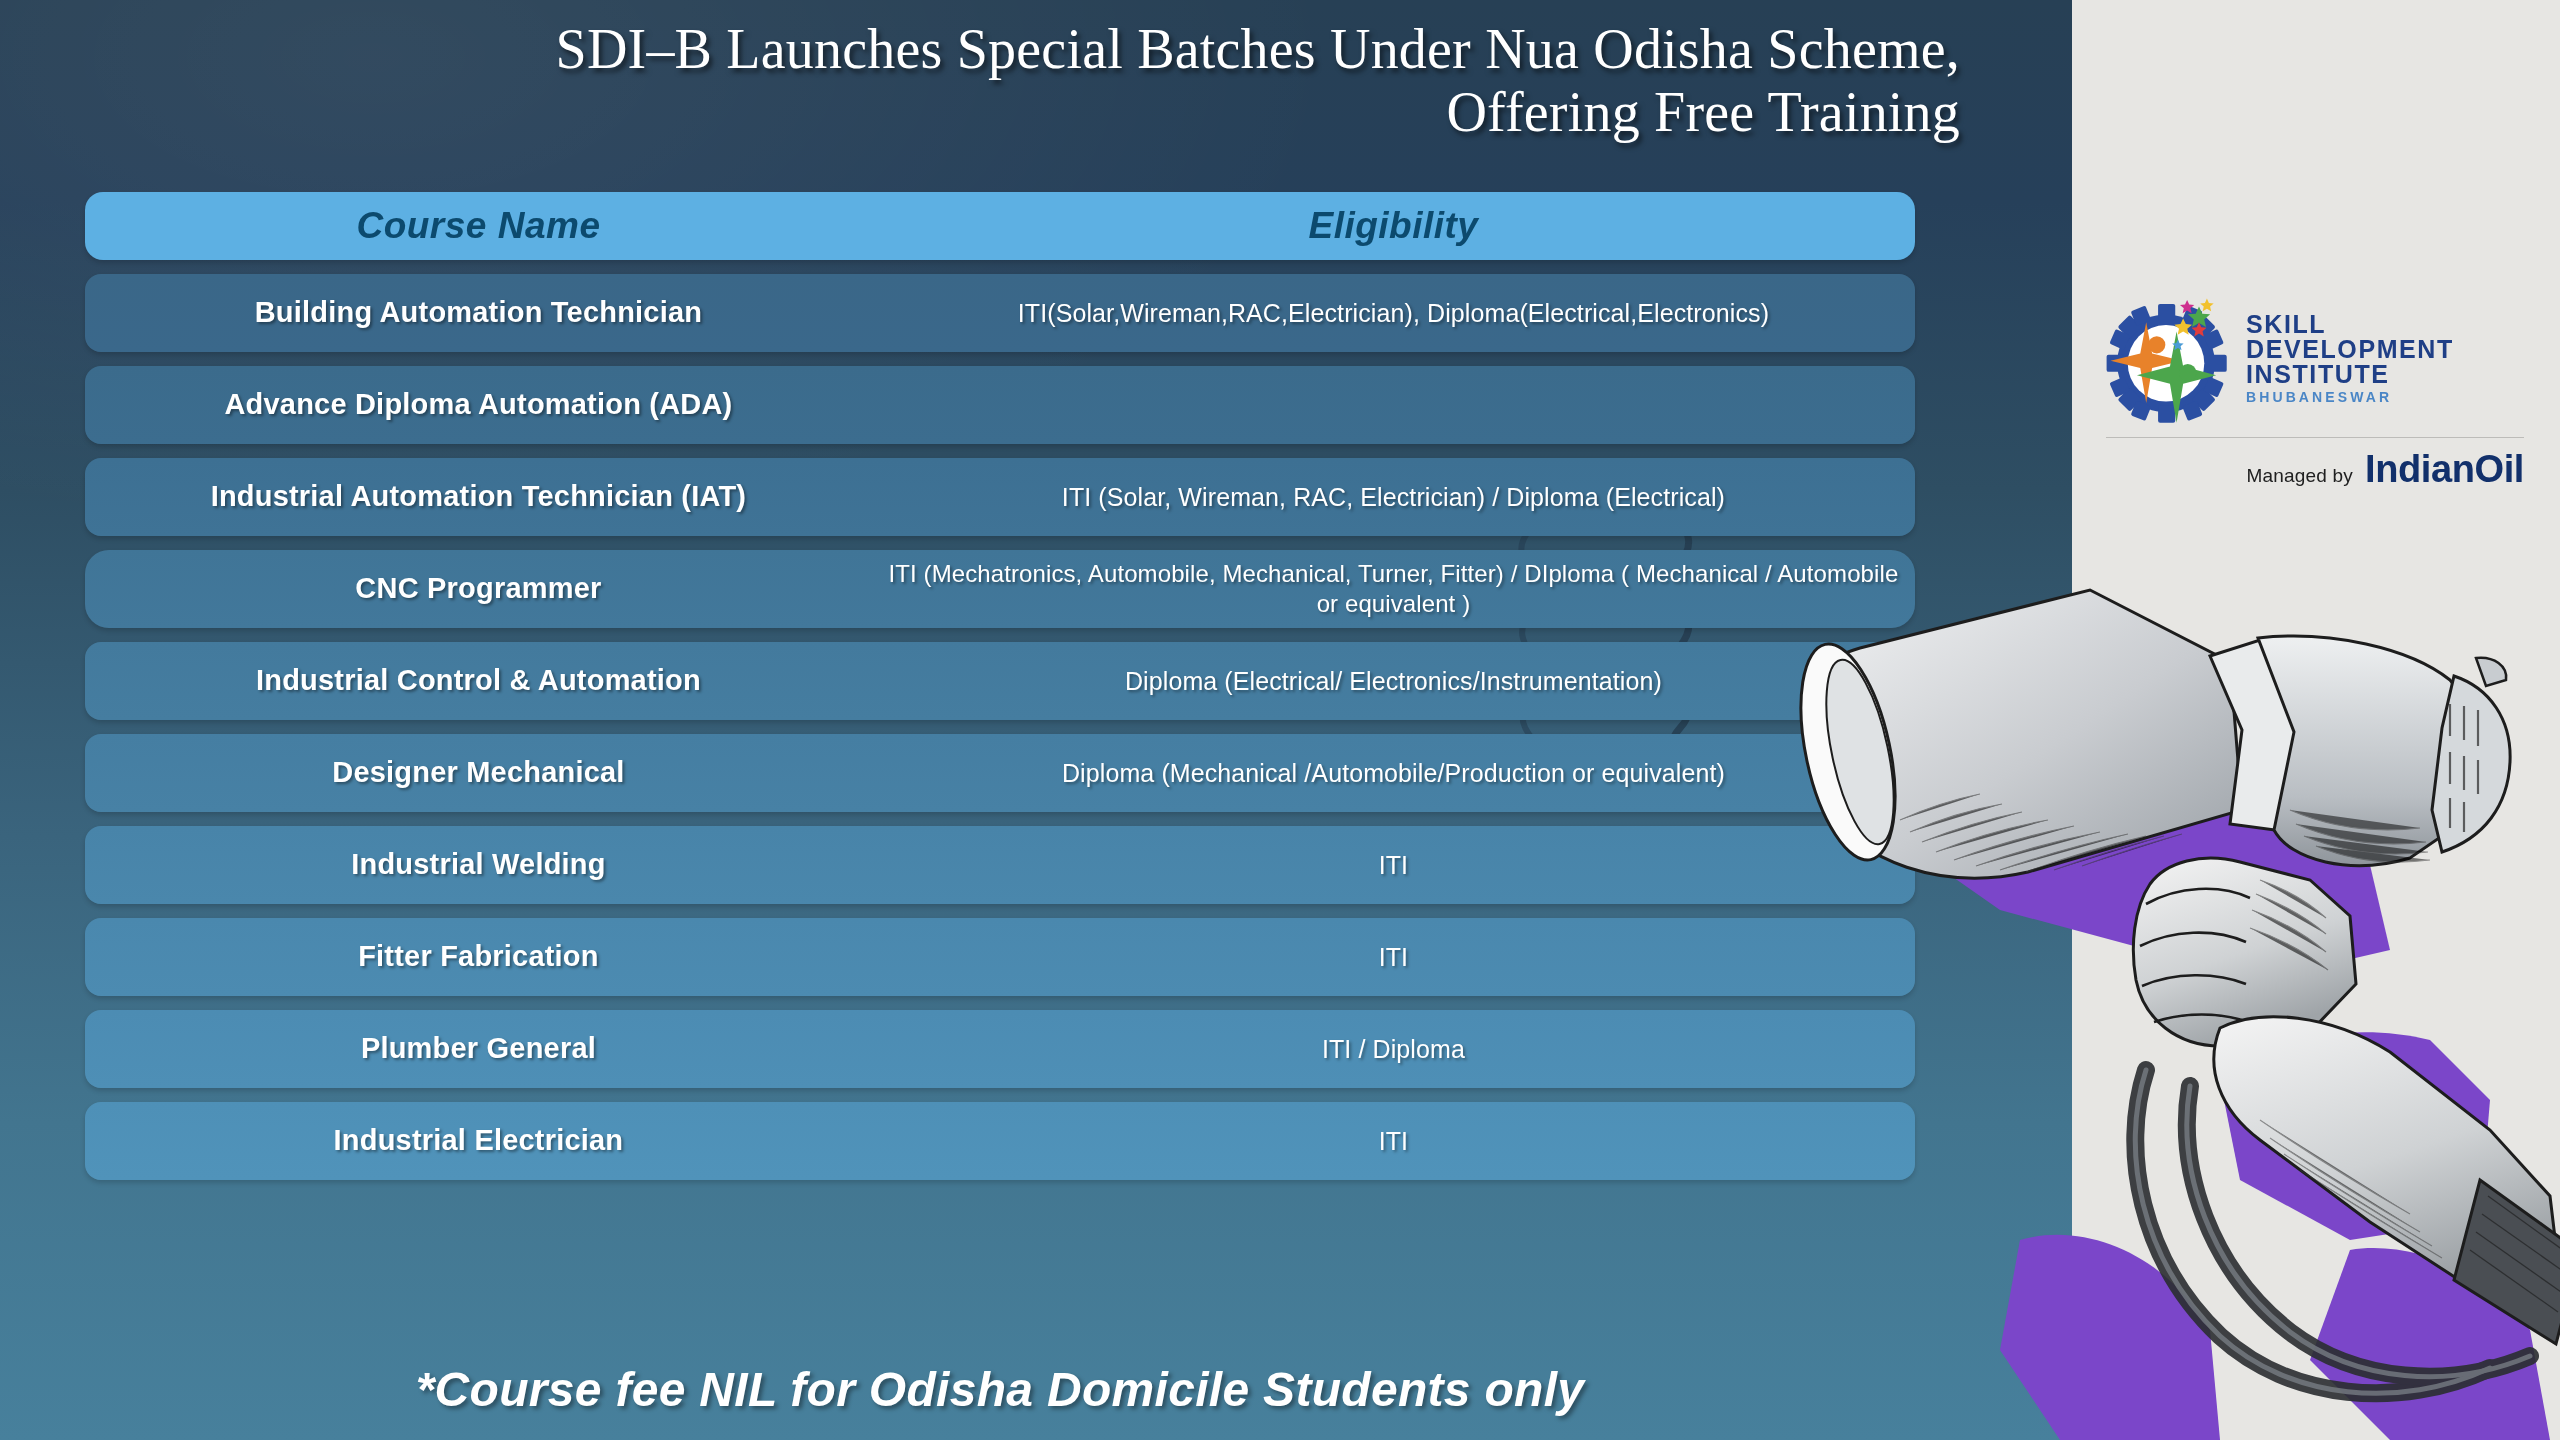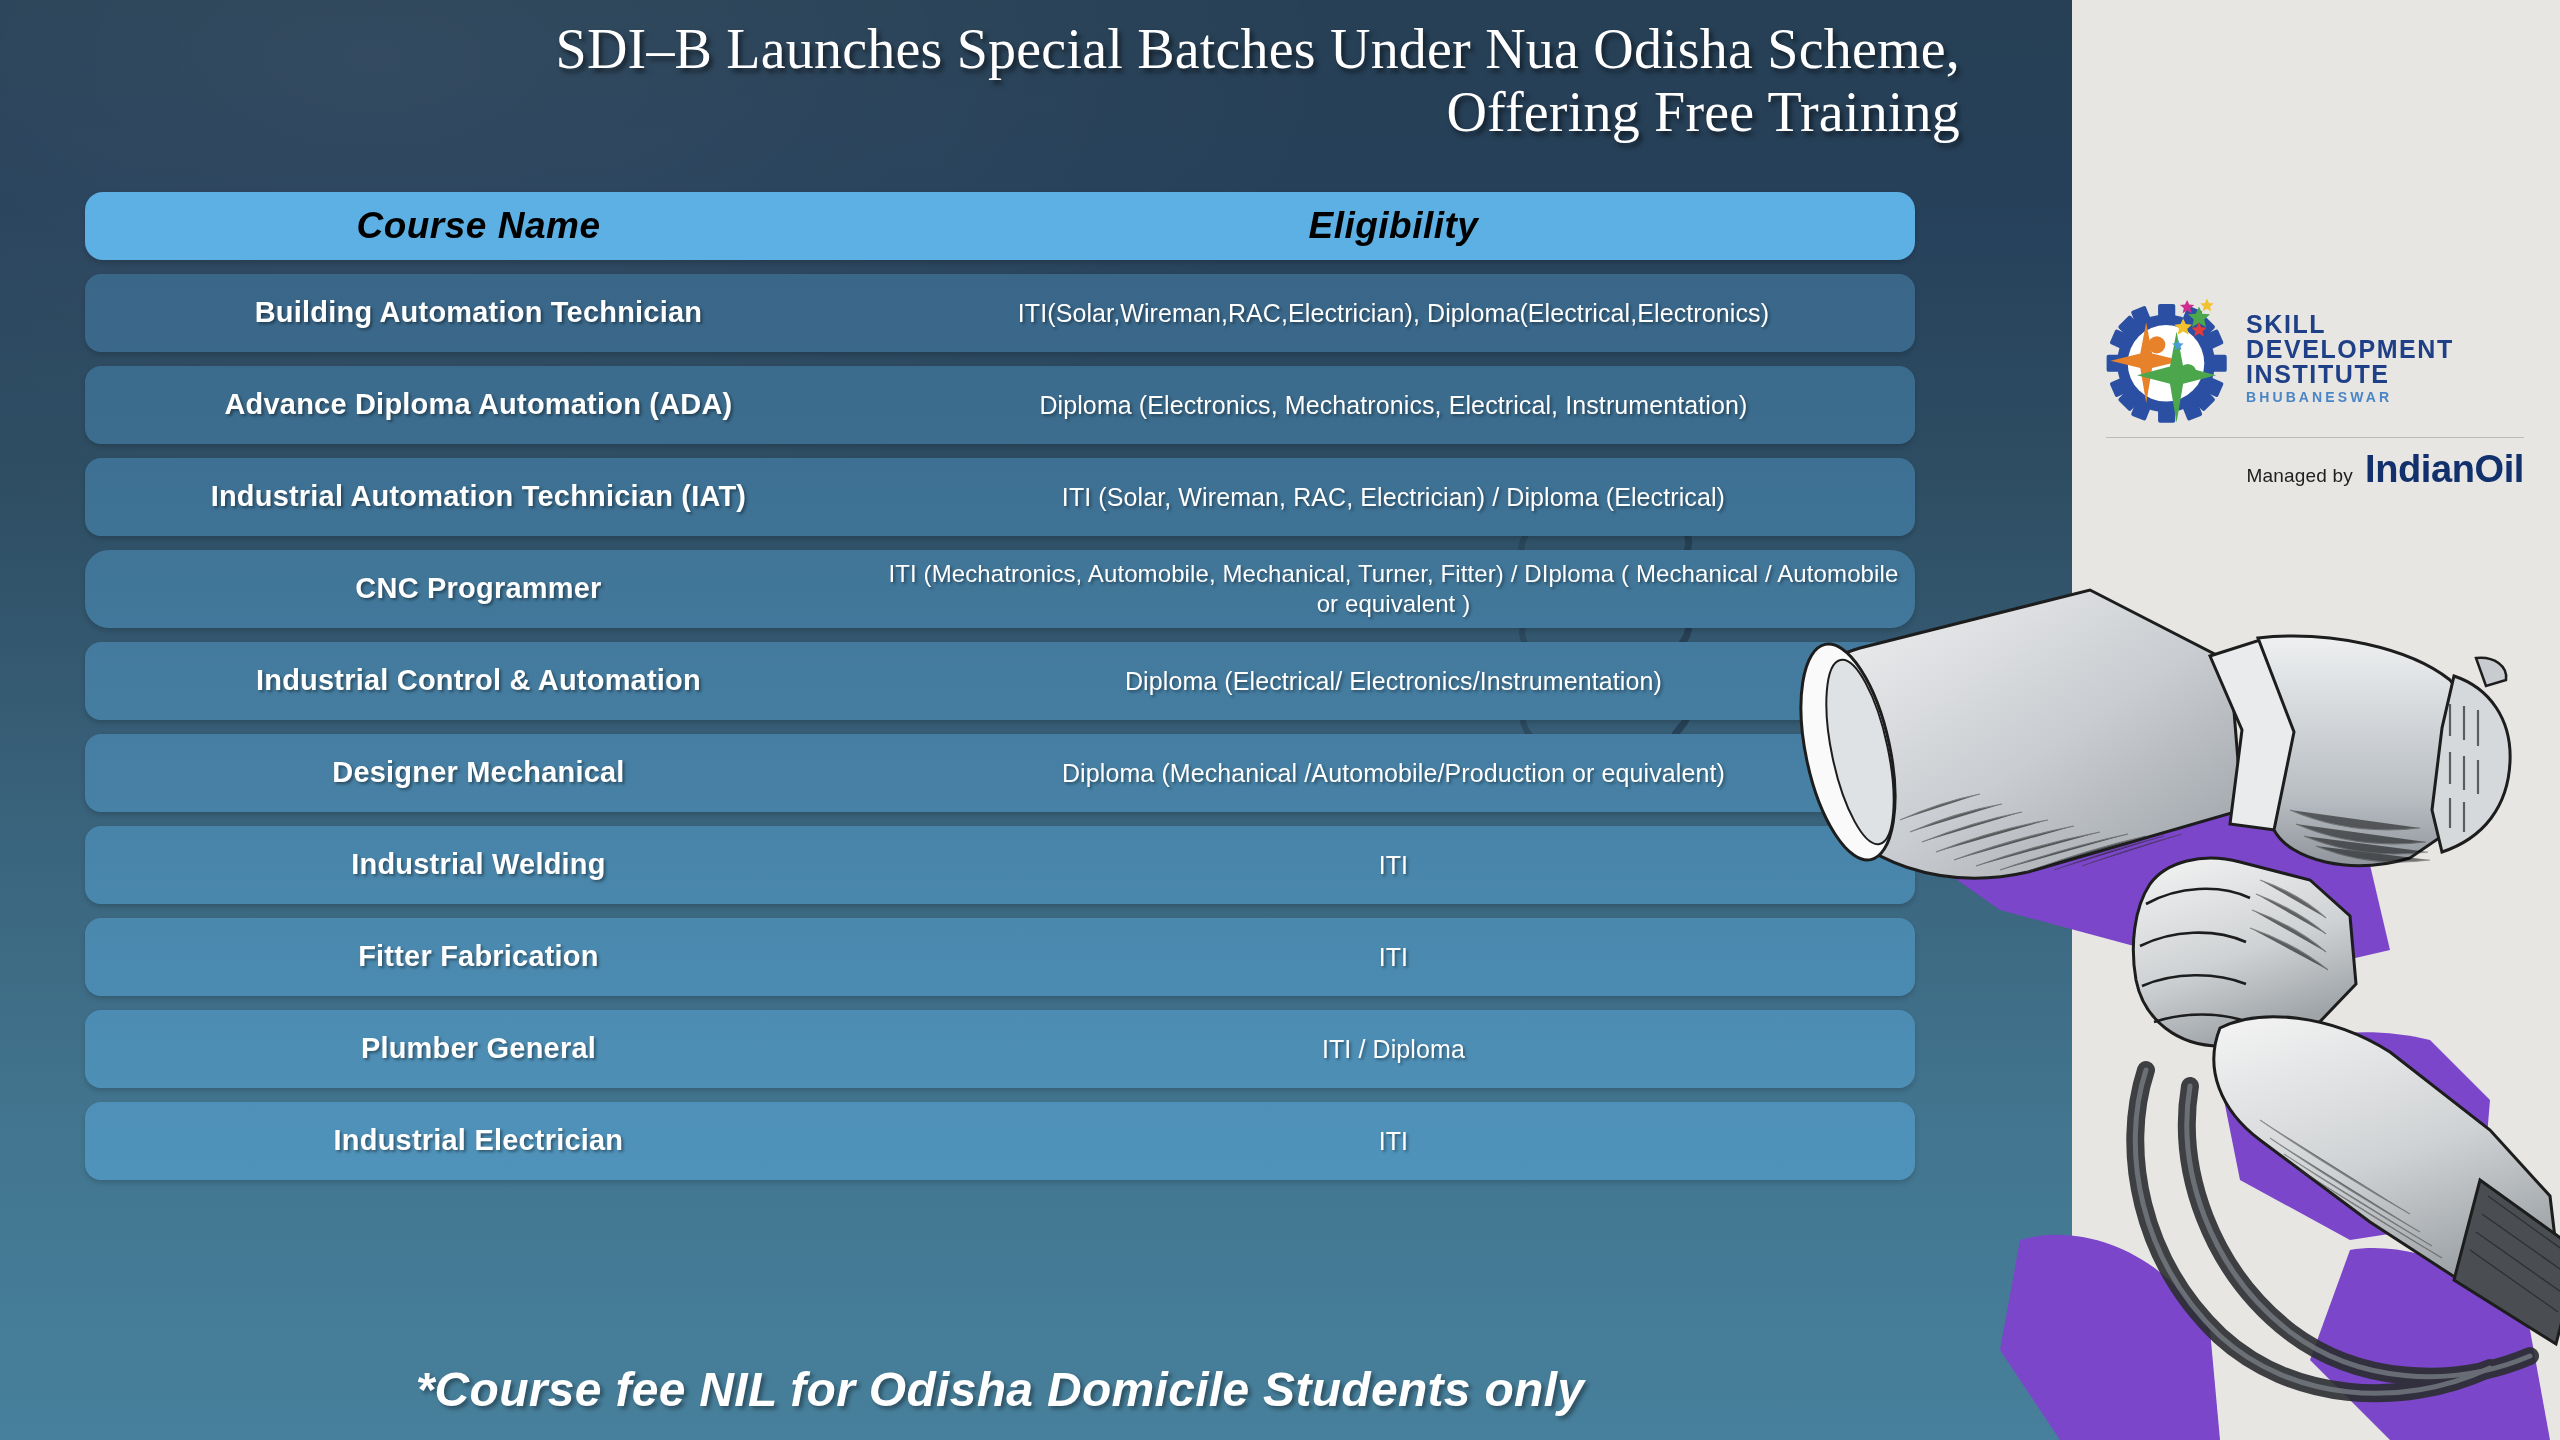--- a/index.html
+++ b/index.html
@@ -86,21 +86,21 @@
   .row .cell-elig   { width: 57%; }
 
   
   #header-row {
     height: 68px;
     background: #5db0e3;
     border-radius: 18px;
   }
   #header-row .cell-course span,
   #header-row .cell-elig span {
-    color: #000000;
+    color: #0c4a6e;
     font-weight: 800;
     font-style: italic;
     font-size: 37px;
     letter-spacing: 0.5px;
   }
   #header-row .cell-course { width: 43%; }
   #header-row .cell-elig   { width: 57%; }
 
   
   .drow { height: 78px; }
@@ -266,23 +266,20 @@
             <span>Building Automation Technician</span>
           </div>
         <div class="cell-elig">
             <span>ITI(Solar,Wireman,RAC,Electrician), Diploma(Electrical,Electronics)</span>
           </div>
       </div>
 
       <div class="row drow r1">
         <div class="cell-course">
             <span>Advance Diploma Automation (ADA)</span>
-          </div>
-        <div class="cell-elig">
-            <span>Diploma (Electronics, Mechatronics, Electrical, Instrumentation)</span>
           </div>
       </div>
 
       <div class="row drow r2">
         <div class="cell-course">
             <span>Industrial Automation Technician (IAT)</span>
           </div>
         <div class="cell-elig">
             <span>ITI (Solar, Wireman, RAC, Electrician) / Diploma (Electrical)</span>
           </div>

